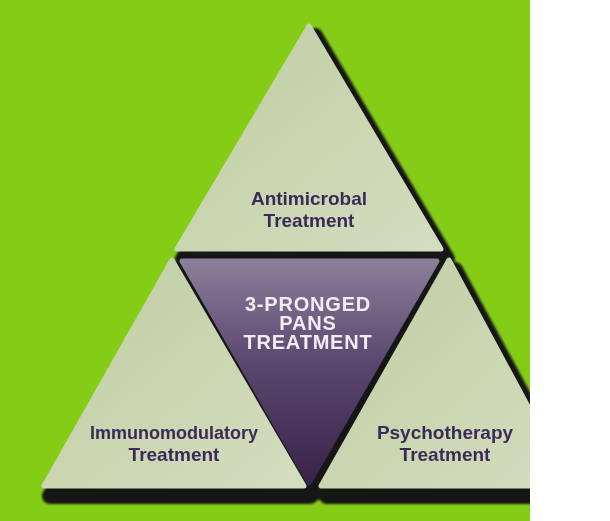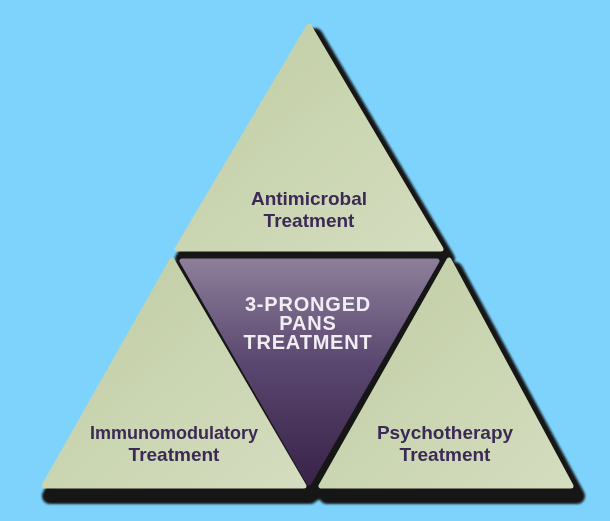--- a/index.html
+++ b/index.html
@@ -2,23 +2,23 @@
 <html><head>
 <meta charset="utf-8">
 <style>
   html, body {
     margin: 0;
     padding: 0;
     background: #ffffff;
   }
   .stage {
     position: relative;
-    width: 610px;
+    width: 530px;
     height: 521px;
-    background: #7dd3fc;
+    background: #84cc16;
     overflow: hidden;
     font-family: "Liberation Sans", sans-serif;
   }
   svg { display: block; }
   .side-label {
     font-family: "Liberation Sans", sans-serif;
     font-weight: 700;
     font-size: 19px;
     text-anchor: middle;
   }

